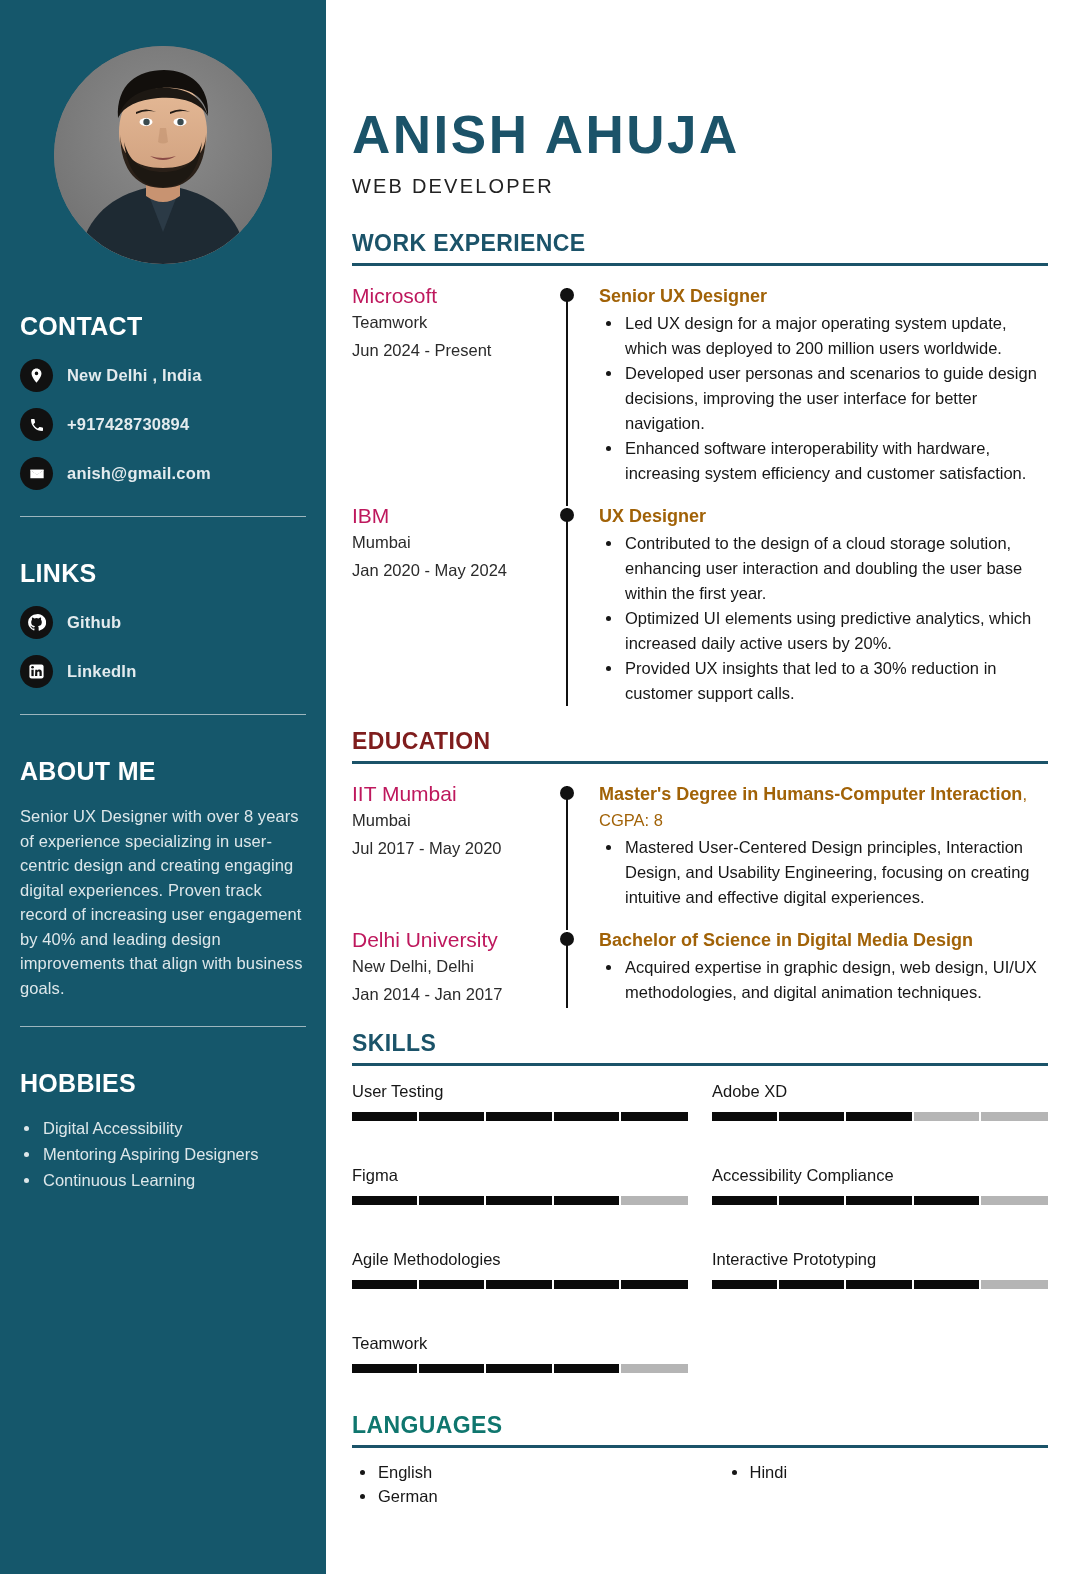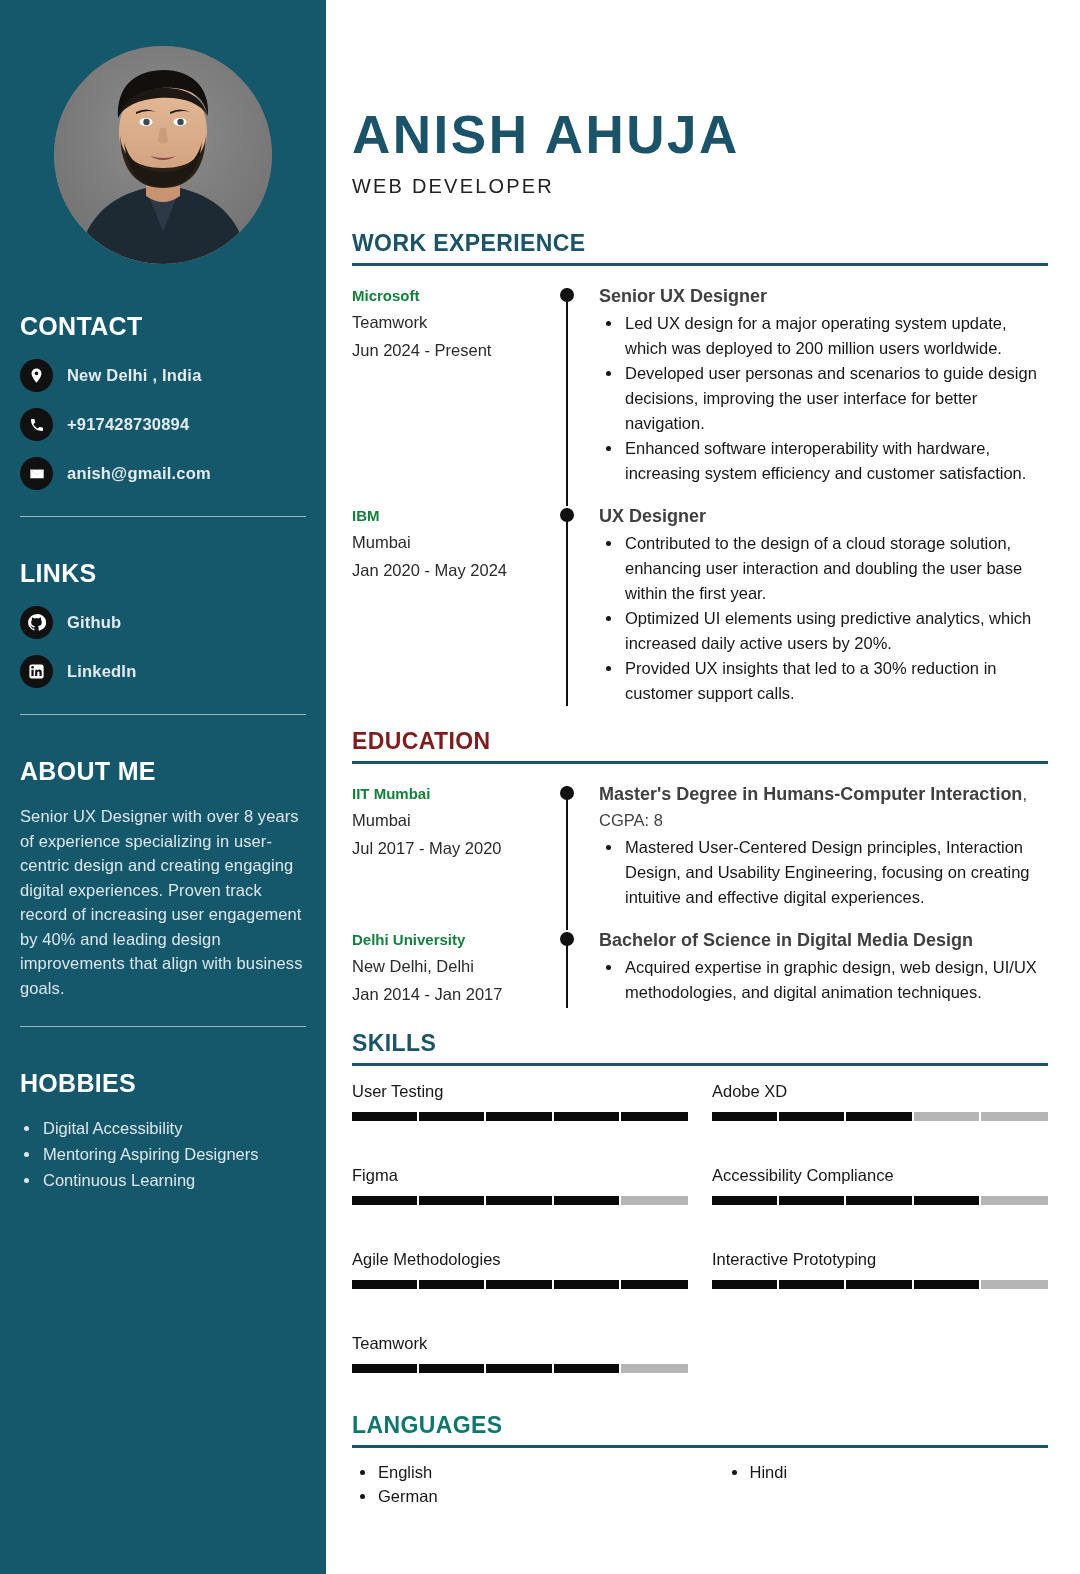--- a/index.html
+++ b/index.html
@@ -138,23 +138,23 @@
     display: flex;
     position: relative;
     margin-top: 17px;
   }
   .entry-left {
     width: 197px;
     flex: 0 0 197px;
     padding-right: 10px;
   }
   .org {
-    font-size: 15px;
-    font-weight: bold;
-    color: #15803d;
+    font-size: 21px;
+    font-weight: normal;
+    color: #be185d;
     line-height: 25px;
   }
   .meta {
     font-size: 16.5px;
     color: #2b2b2b;
     line-height: 28px;
   }
   .entry-mid {
     width: 48px;
     flex: 0 0 48px;
@@ -173,21 +173,21 @@
     left: 17px; top: 5px;
     width: 2px;
     bottom: -20px;
     background: #111111;
   }
   .entry.last-in-group .tline { bottom: 0; }
   .entry-right { flex: 1 1 auto; padding-left: 2px; }
   .job-title {
     font-size: 18px;
     font-weight: bold;
-    color: #404040;
+    color: #a16207;
     line-height: 26px;
   }
   .job-title .cgpa {
     font-weight: normal;
     font-size: 16.5px;
   }
   .bullets { list-style: none; margin-top: 2px; }
   .bullets li {
     font-size: 16.5px;
     color: #171717;

